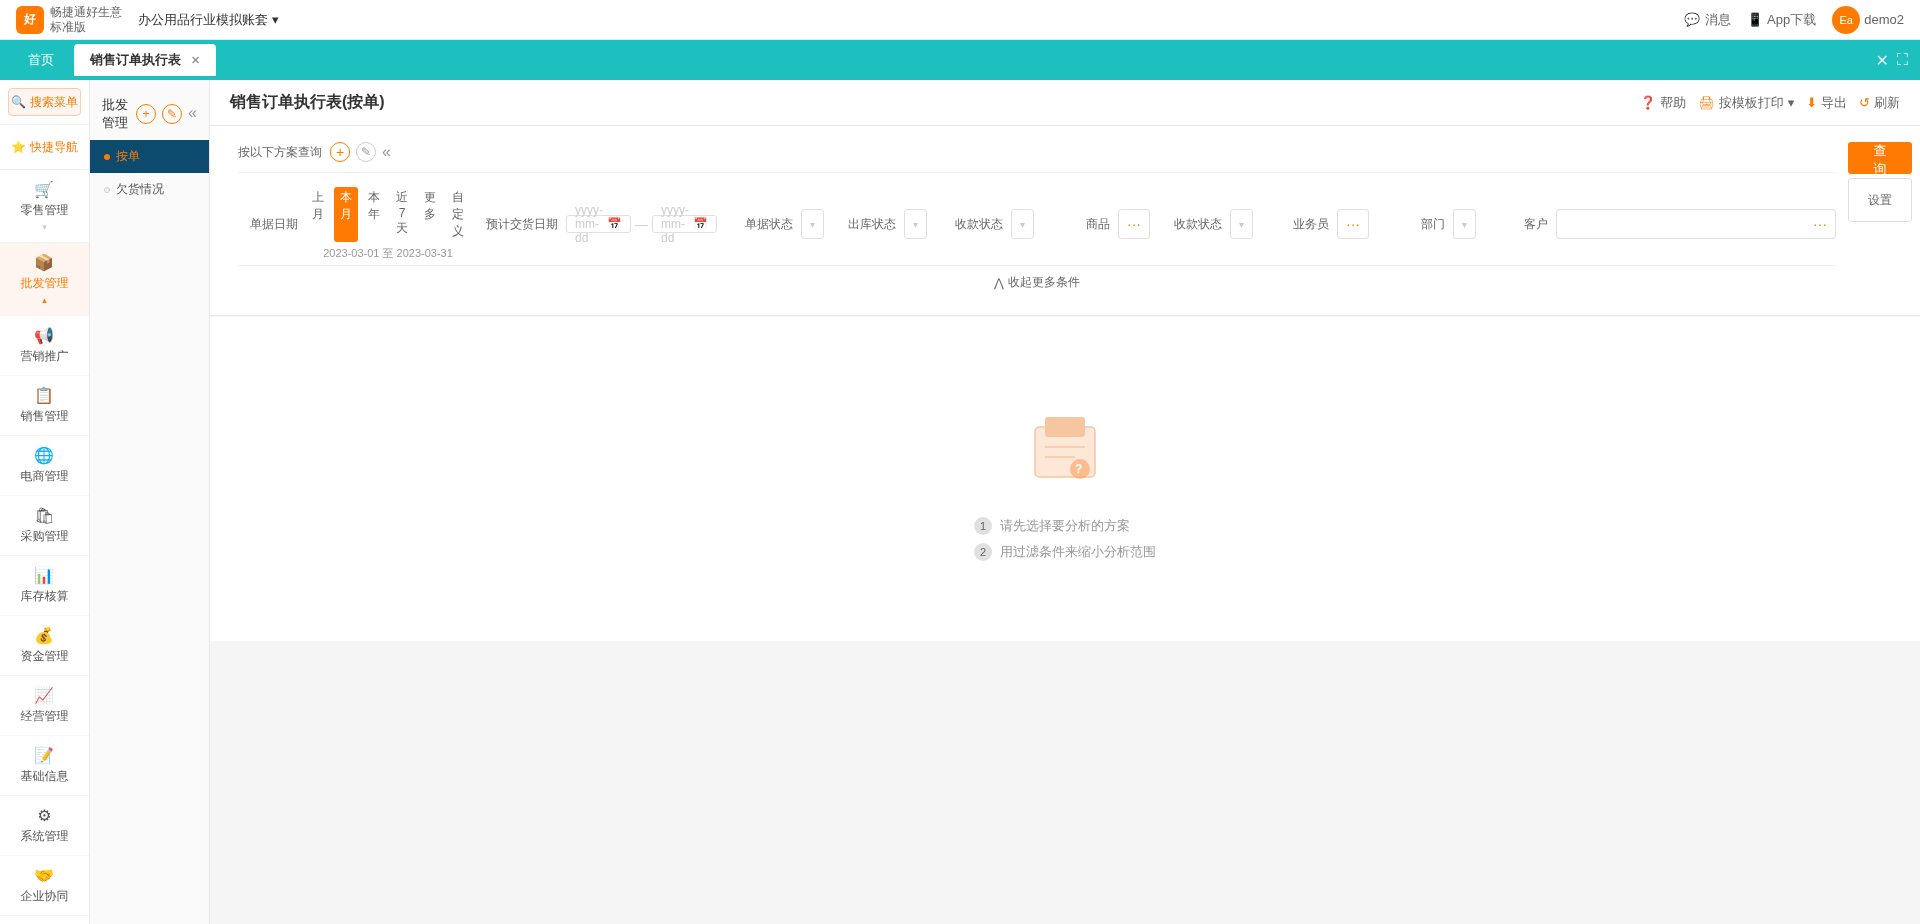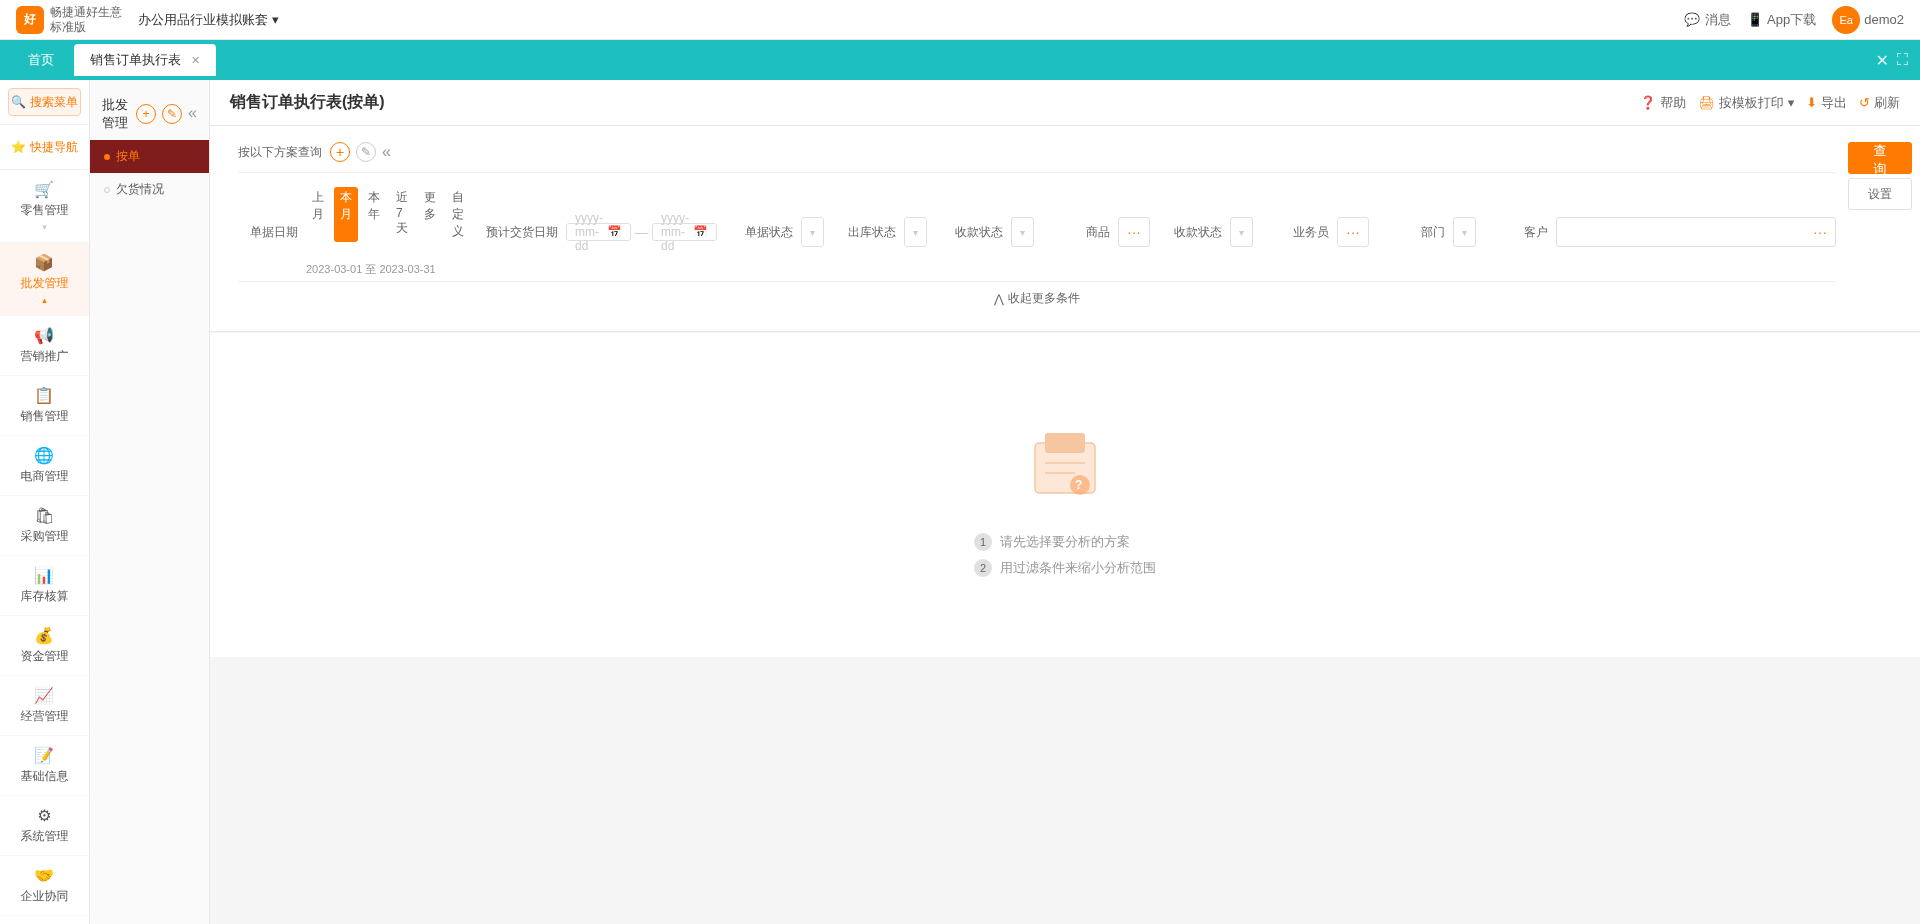--- a/index.html
+++ b/index.html
@@ -12,21 +12,21 @@
     .logo-icon { width: 28px; height: 28px; background: #ff7a00; border-radius: 6px; display: flex; align-items: center; justify-content: center; color: white; font-size: 12px; font-weight: bold; }
     .logo-text { font-size: 12px; color: #666; line-height: 1.2; }
     .app-selector { display: flex; align-items: center; gap: 4px; font-size: 13px; color: #333; cursor: pointer; margin-left: 8px; }
     .top-bar-right { display: flex; align-items: center; gap: 16px; }
     .top-right-item { display: flex; align-items: center; gap: 4px; font-size: 13px; color: #666; cursor: pointer; }
     .avatar { width: 28px; height: 28px; background: #ff7a00; border-radius: 50%; display: flex; align-items: center; justify-content: center; color: white; font-size: 11px; }
 
     
     .tab-bar { height: 40px; background: #1ebfbf; display: flex; align-items: center; padding: 0 12px; gap: 4px; flex-shrink: 0; }
     .tab-item { height: 32px; padding: 0 16px; display: flex; align-items: center; gap: 6px; font-size: 13px; cursor: pointer; border-radius: 4px 4px 0 0; color: rgba(255,255,255,0.85); }
-    .tab-item.active { background: #fff; color: #333; font-weight: 400; }
+    .tab-item.active { background: #fff; color: #333; font-weight: 700; }
     .tab-item.home { color: white; }
     .tab-close { font-size: 11px; color: #999; cursor: pointer; margin-left: 4px; }
     .tab-bar-right { margin-left: auto; display: flex; align-items: center; gap: 8px; }
     .tab-bar-icon { color: rgba(255,255,255,0.85); cursor: pointer; font-size: 16px; }
 
     
     .main-layout { display: flex; flex: 1; overflow: hidden; }
 
     
     .sidebar { width: 90px; background: #fff; border-right: 1px solid #e8e8e8; display: flex; flex-direction: column; flex-shrink: 0; overflow-y: auto; }
@@ -38,21 +38,21 @@
     .sidebar-item.active { background: #fff5f0; color: #ff7a00; }
     .sidebar-item .si-icon { font-size: 16px; }
 
     
     .sub-sidebar { width: 120px; background: #fafafa; border-right: 1px solid #e8e8e8; flex-shrink: 0; padding-top: 8px; }
     .sub-sidebar-header { padding: 8px 12px; display: flex; align-items: center; justify-content: space-between; }
     .sub-sidebar-title { font-size: 13px; font-weight: 500; color: #333; }
     .sub-sidebar-actions { display: flex; gap: 6px; }
     .sub-sidebar-action { width: 20px; height: 20px; border-radius: 50%; border: 1px solid #ff7a00; display: flex; align-items: center; justify-content: center; color: #ff7a00; font-size: 12px; cursor: pointer; }
     .sub-sidebar-item { padding: 8px 14px; font-size: 12px; color: #555; cursor: pointer; display: flex; align-items: center; gap: 6px; }
-    .sub-sidebar-item.active { color: #ff7a00; background: #7f1d1d; padding-left: 14px; }
+    .sub-sidebar-item.active { color: #ff7a00; background: #0c4a6e; padding-left: 14px; }
     .sub-sidebar-item .dot { width: 6px; height: 6px; border-radius: 50%; background: #ff7a00; flex-shrink: 0; }
     .sub-sidebar-item .dot-gray { width: 6px; height: 6px; border-radius: 50%; border: 1px solid #ccc; flex-shrink: 0; }
 
     
     .content { flex: 1; overflow-y: auto; background: #f5f5f5; }
     .content-header { background: #fff; padding: 12px 20px; display: flex; align-items: center; justify-content: space-between; border-bottom: 1px solid #e8e8e8; }
     .page-title { font-size: 16px; font-weight: 600; color: #333; }
     .header-actions { display: flex; align-items: center; gap: 12px; }
     .header-action-btn { display: flex; align-items: center; gap: 4px; font-size: 13px; color: #666; cursor: pointer; }
     .header-action-btn .icon { color: #ff7a00; }
@@ -82,21 +82,21 @@
     .date-tabs { display: flex; gap: 4px; }
     .date-tab { padding: 2px 6px; font-size: 12px; color: #666; cursor: pointer; border-radius: 3px; }
     .date-tab.active { background: #ff7a00; color: #fff; border-radius: 3px; }
 
     .collapse-more-row { display: flex; align-items: center; justify-content: center; padding: 8px; border-top: 1px solid #f0f0f0; margin-top: 4px; }
     .collapse-more-btn { display: flex; align-items: center; gap: 4px; font-size: 12px; color: #666; cursor: pointer; }
 
     
     .query-btns { display: flex; flex-direction: column; gap: 4px; }
     .btn-query { height: 32px; padding: 0 20px; background: #ff7a00; border: none; border-radius: 3px; color: #fff; font-size: 13px; cursor: pointer; min-width: 64px; }
-    .btn-setting { height: 32px; padding: 0 16px; background: #fff; border: 1px solid #e0e0e0; border-radius: 3px; color: #666; font-size: 12px; cursor: pointer; }
+    .btn-setting { height: 44px; padding: 0 16px; background: #fff; border: 1px solid #e0e0e0; border-radius: 3px; color: #666; font-size: 12px; cursor: pointer; }
 
     
     .empty-state { display: flex; flex-direction: column; align-items: center; justify-content: center; padding: 80px 20px; background: #fff; margin-top: 1px; }
     .empty-icon { width: 100px; height: 100px; margin-bottom: 20px; }
     .empty-steps { display: flex; flex-direction: column; gap: 8px; }
     .empty-step { display: flex; align-items: center; gap: 8px; font-size: 13px; color: #999; }
     .step-num { width: 18px; height: 18px; border-radius: 50%; background: #e0e0e0; display: flex; align-items: center; justify-content: center; font-size: 11px; color: #666; flex-shrink: 0; }
 
     .filter-area-inner { display: flex; gap: 12px; margin-left: 8px; }
     .filter-fields { flex: 1; }
@@ -275,21 +275,21 @@
               <div class="scheme-btn">✎</div>
               <div class="collapse-btn">«</div>
             </div>
           </div>
 
           <div class="filter-rows">
             <div class="filter-row">
 
               <div class="filter-field">
                 <span class="filter-label">单据日期</span>
-                <div style="flex:1; display:flex; flex-direction:column; gap:20px;">
+                <div style="flex:1; display:flex; flex-direction:column; gap:4px;text-align:center;">
                   <div style="display:flex; gap:4px; align-items:center;">
                     <div class="date-tabs">
                       <span class="date-tab">上月</span>
                       <span class="date-tab active">本月</span>
                       <span class="date-tab">本年</span>
                       <span class="date-tab">近7天</span>
                       <span class="date-tab">更多</span>
                       <span class="date-tab">自定义</span>
                     </div>
                   </div>

